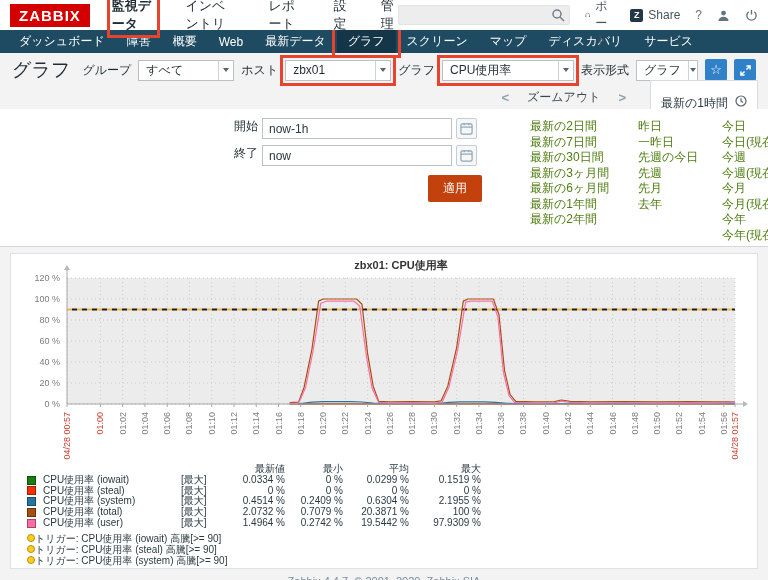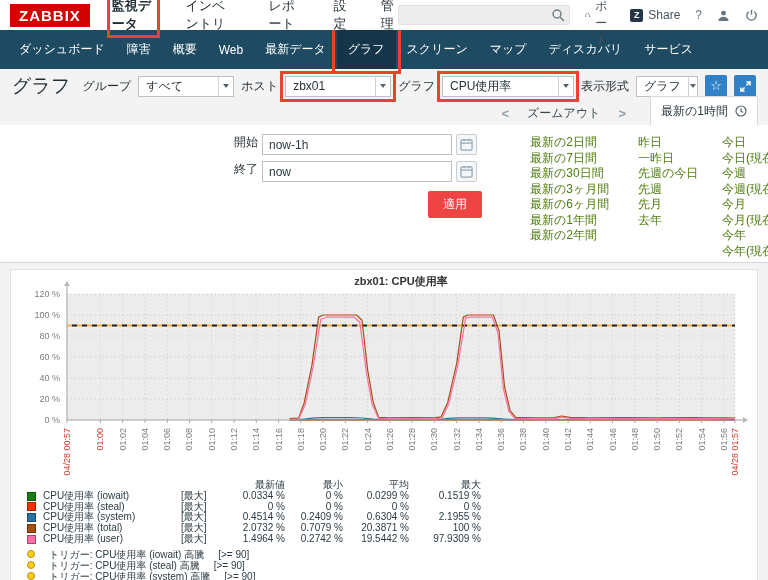--- a/index.html
+++ b/index.html
@@ -14,63 +14,63 @@
   .mainmenu{display:flex;gap:30px;margin-left:22px}
   .mainmenu a{color:#1f2c33;font-size:13px}
   .mainmenu a.active{font-weight:bold}
   .top-right{margin-left:auto;display:flex;align-items:center;gap:15px;color:#5c6b73}
   .searchbox{position:relative}
   .searchbox input{width:172px;height:20px;background:#ededed;border:1px solid #e3e3e3;border-radius:2px;padding:0 24px 0 6px;font-size:11px}
   .searchbox .mag{position:absolute;right:5px;top:3px}
   .tlink{display:flex;align-items:center;gap:5px;color:#45545c;font-size:12px}
   .zbadge{display:inline-flex;align-items:center;justify-content:center;width:13px;height:13px;background:#253746;color:#fff;font-size:9px;font-weight:bold;border-radius:2px}
   
-  .subnav{height:39px;background:#1f4b62;display:flex;align-items:stretch;padding:0 8px;position:relative;z-index:4}
+  .subnav{height:23px;background:#1f4b62;display:flex;align-items:stretch;padding:0 8px;position:relative;z-index:4}
   .subnav a{color:#fff;font-size:12px;padding:4px 11px;display:flex;align-items:center}
   .subnav a.active{background:#143648}
   
   .page-head{display:flex;align-items:center;padding:6px 12px;height:34px}
   .page-head h1{font-size:19px;font-weight:normal;color:#1f2c33}
   .controls{margin-left:auto;display:flex;align-items:center;gap:7px;font-size:12px}
   .controls label{color:#1f2c33}
   .selbox{display:flex;align-items:center;height:21px;border:1px solid #b8c2c8;background:#fff}
   .selbox .txt{padding:15px 7px;font-size:12px;white-space:nowrap}
   .selbox .dd{width:15px;align-self:stretch;border-left:1px solid #ccd4d8;display:flex;align-items:center;justify-content:center}
   .caret{width:0;height:0;border-left:3px solid transparent;border-right:3px solid transparent;border-top:4px solid #55656e}
   .icobtn{width:22px;height:22px;background:#3181c9;border:none;border-radius:2px;color:#fff;font-size:13px;line-height:20px;cursor:pointer;display:flex;align-items:center;justify-content:center}
   
   .timebar{display:flex;justify-content:flex-end;align-items:flex-end;height:22px;padding:0 10px}
   .zoomctl{display:flex;align-items:center;gap:18px;margin-right:24px;padding-bottom:3px}
   .zoomctl .arr{color:#8fa1ab;font-size:13px;font-weight:bold}
   .zoomctl .zo{color:#3b4a52;font-size:12px}
-  .timetab{background:#fff;border:1px solid #d6dde1;border-bottom:none;height:21px;display:flex;align-items:center;gap:7px;padding:14px 10px;font-size:12px;color:#2b3a42}
+  .timetab{background:#fff;border:1px solid #d6dde1;border-bottom:none;height:21px;display:flex;align-items:flex-start;gap:7px;padding:14px 10px;font-size:12px;color:#2b3a42}
   
   .filter{background:#fff;border-bottom:1px solid #d2d9dd;display:flex;padding:9px 12px 9px 12px;height:138px}
   .ffields{display:flex;flex-direction:column;gap:6px;margin-left:218px}
   .frow{display:flex;gap:4px}
   .frow label{width:28px;text-align:right}
   .frow input{width:190px;height:21px;border:1px solid #b8c2c8;padding:0 6px;font-size:12px;color:#2b3a42}
   .calbtn{width:21px;height:21px;border:1px solid #c6cdd2;background:#f6f7f8;border-radius:2px;display:flex;align-items:center;justify-content:center;cursor:pointer}
   .applyrow{display:flex;justify-content:flex-end;margin-top:3px;width:252px}
-  .applybtn{background:#ef4444;color:#fff;border:none;padding:5px 15px;font-size:12px;border-radius:2px;cursor:pointer}
+  .applybtn{background:#c2410c;color:#fff;border:none;padding:5px 15px;font-size:12px;border-radius:2px;cursor:pointer}
   .vdiv{width:1px;background:#e2e7ea;margin:0 16px 0 26px}
   .quick{display:flex;gap:6px;font-size:12px;padding-top:1px}
   .qcol{display:flex;flex-direction:column}
   .qcol a{color:#4d7c0f;line-height:15.5px;padding:0 6px;white-space:nowrap;border-radius:2px}
   .qcol.c1{width:102px}.qcol.c2{width:78px}.qcol.c3{width:106px}
   
   .graph-panel{background:#fff;border:1px solid #dfe3e6;margin:6px 10px 0;padding:4px 8px 2px}
   .graph-panel svg{display:block;overflow:visible}
   .legend{font-size:10px;margin:6px 0 0 8px;color:#2b3a42}
   .lgrid{display:grid;grid-template-columns:16px 138px 38px 66px 58px 66px 72px;line-height:10.8px;align-items:center}
   .lgrid .num,.lgrid .hdr{text-align:right}
   .lgrid .hdr{color:#2b3a42}
   .chip{width:9px;height:9px;border:1px solid rgba(0,0,0,.35)}
   .trigs{margin-top:4px}
-  .trow{display:flex;align-items:center;gap:14px;line-height:11px}
+  .trow{display:flex;align-items:center;gap:0;line-height:11px}
   .tchip{width:8px;height:8px;border-radius:50%;border:1px solid #bd8a1c}
   .tcond{}
   
   .footer{text-align:center;color:#7a8f9c;font-size:11px;padding:6px 0}
   .footer a{color:#7a8f9c}
   .g{color:#64747e}
 </style>
 </head>
 <body>
 

